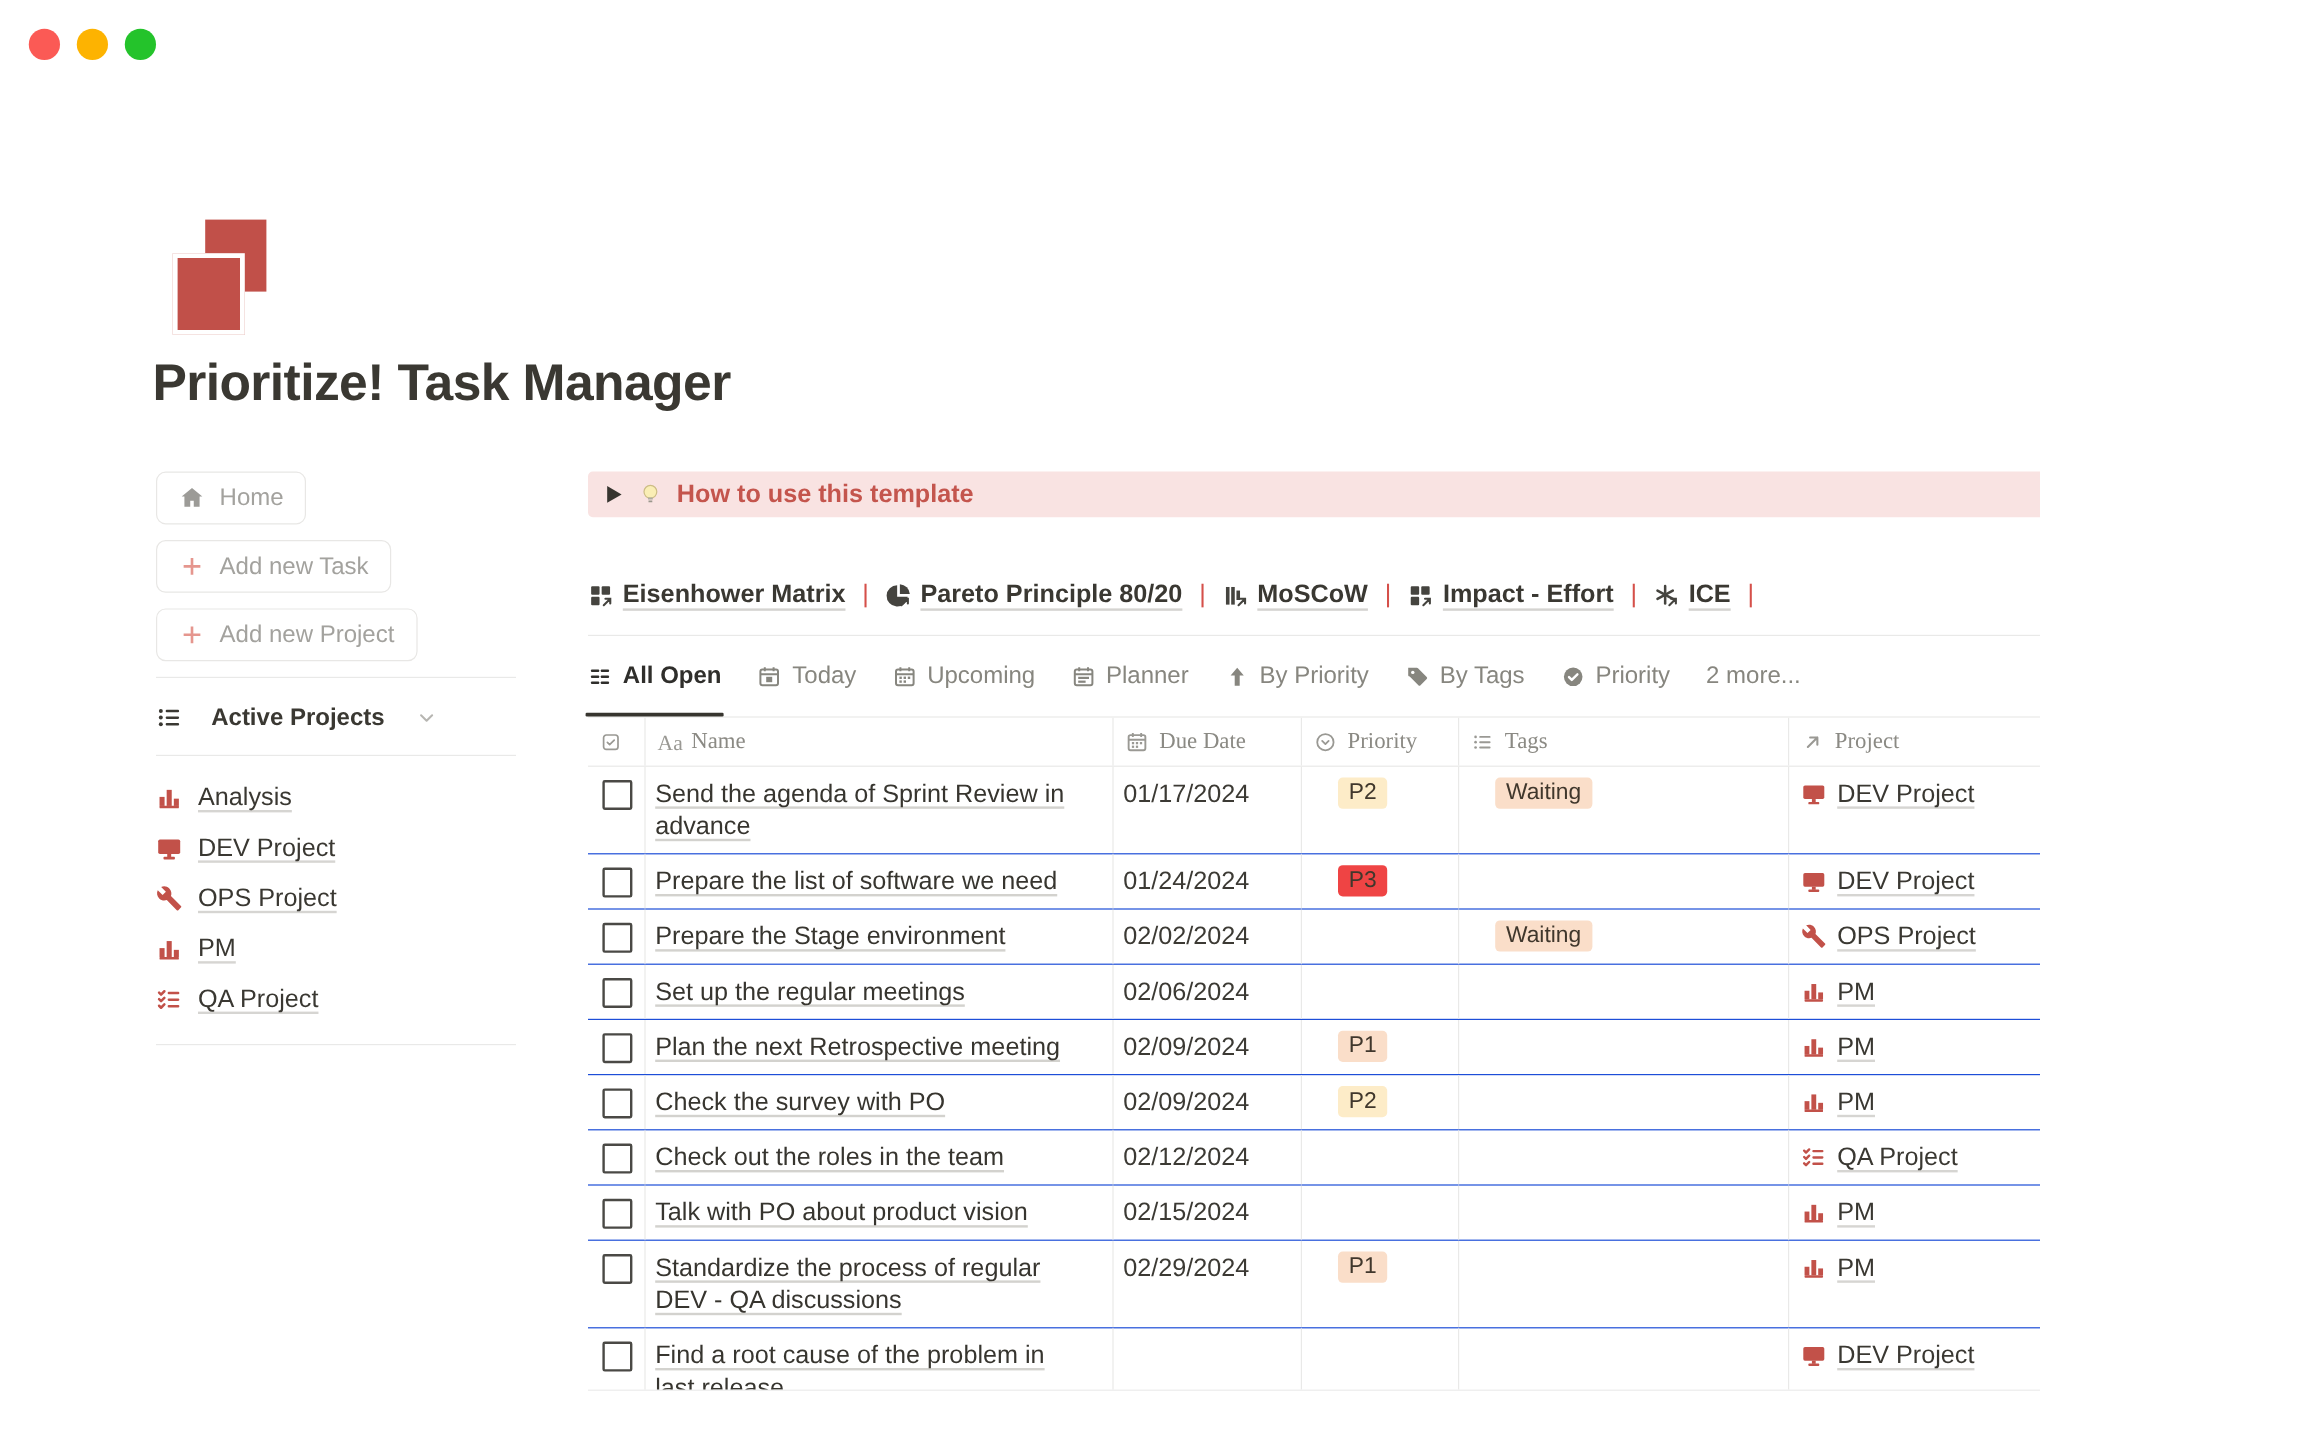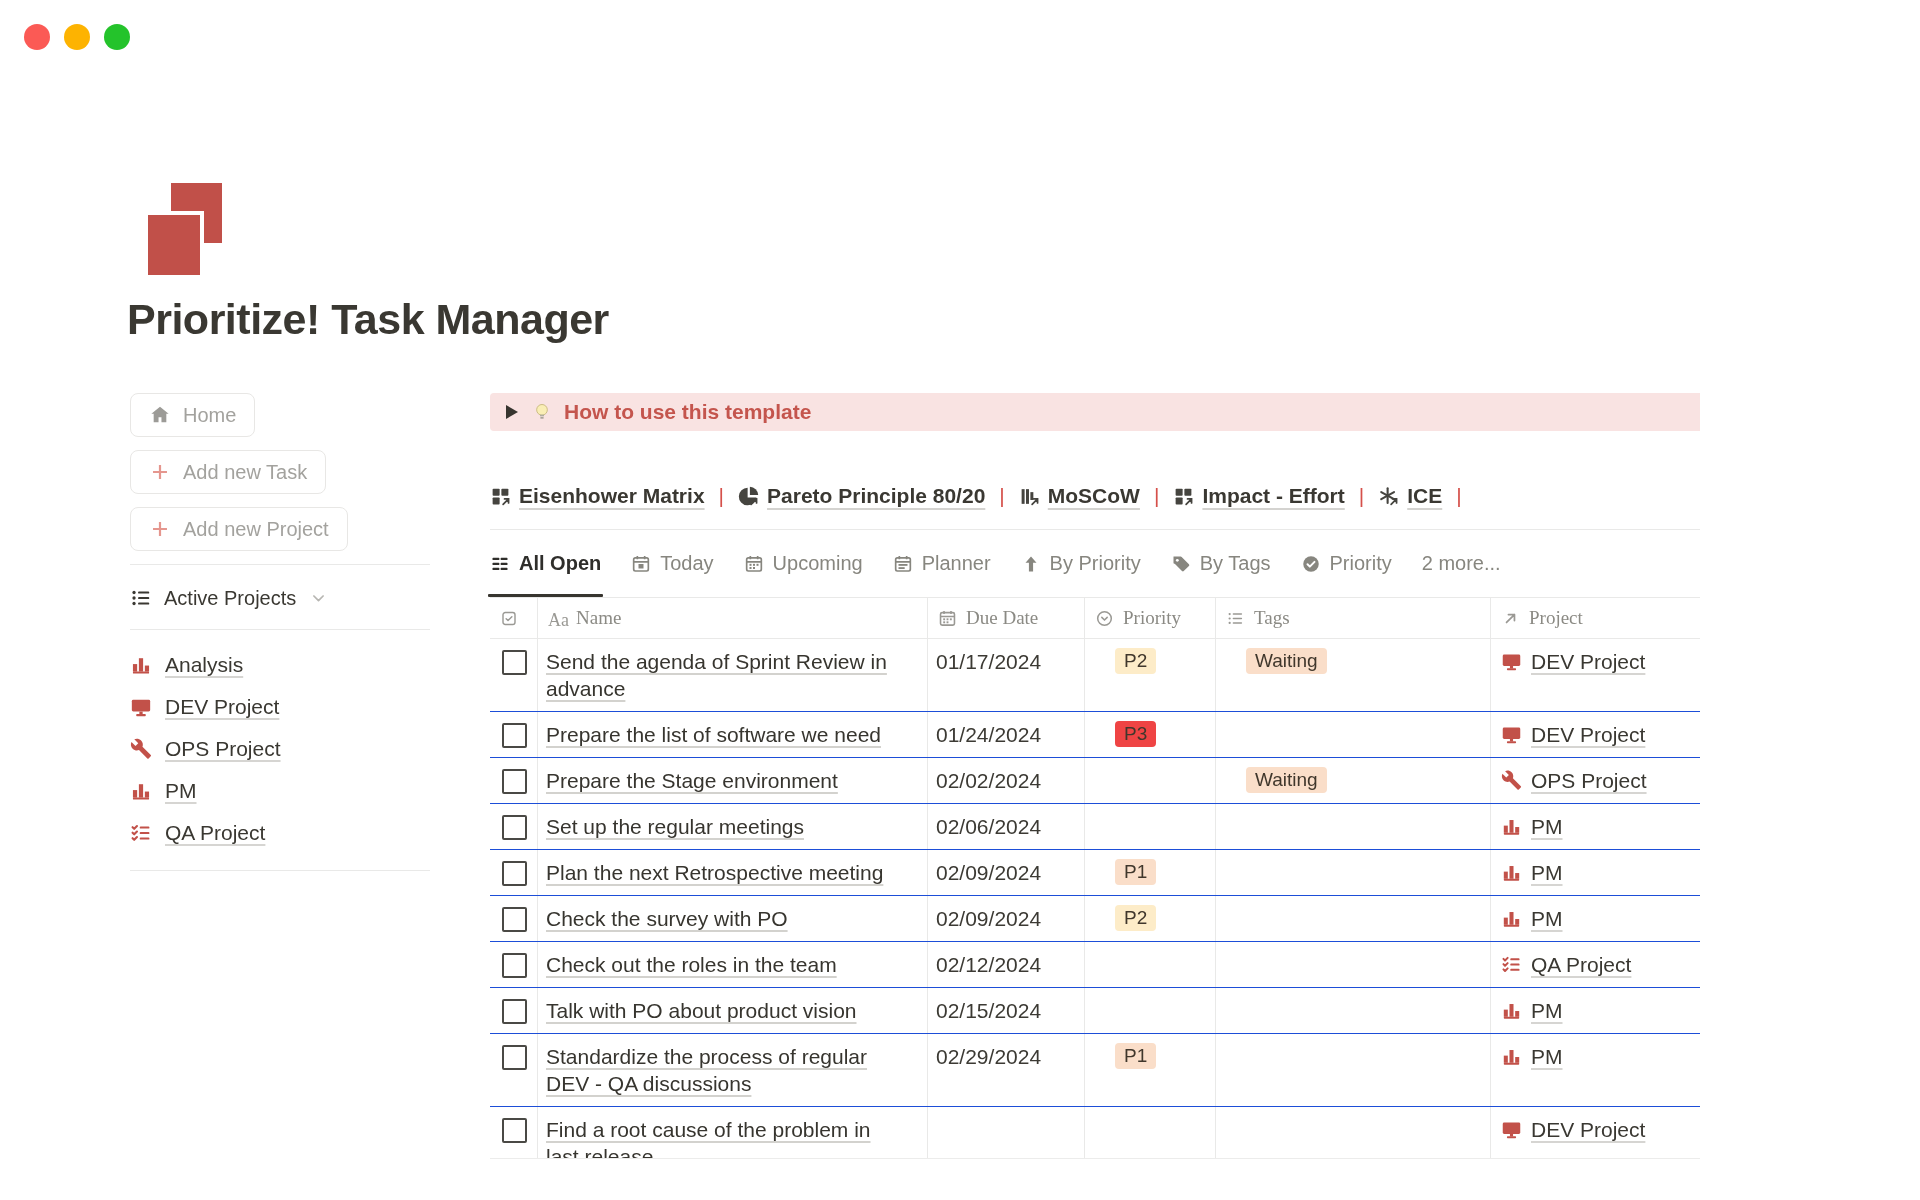--- a/index.html
+++ b/index.html
@@ -19,21 +19,21 @@
 
   
   .sidebar{position:absolute;left:130px;top:393px;width:300px;}
   .side-btn{display:flex;width:max-content;align-items:center;gap:12px;height:42px;padding:0 18px;
             border:1px solid #e8e7e5;border-radius:8px;margin-bottom:13px;font-size:20px;color:#a3a29e;background:#fff;}
   .ic{display:block;width:1em;height:1em;font-size:22px;}
   .ic svg{display:block;width:100%;height:100%;}
   .ic-home{color:#9c9b97;}
   .ic-plus{color:#e5968e;}
   .side-divider{border:none;border-top:1px solid #e9e9e8;margin:8px 0 10px 0;}
-  .active-projects{display:flex;align-items:center;gap:12px;height:46px;font-size:20px;font-weight:400;color:#3a3832;}
+  .active-projects{display:flex;align-items:center;gap:24px;height:46px;font-size:20px;font-weight:700;color:#3a3832;}
   .ic-list-dark{color:#3a3832;font-size:22px;}
   .ic-chev{color:#b7b6b2;font-size:17px;margin-left:2px;}
   .proj-list{padding:4px 0 8px 0;}
   .proj-item{display:flex;align-items:center;gap:13px;height:42px;}
   .proj-ic{color:#c25149;font-size:22px;}
   .proj-label{font-size:21px;font-weight:500;color:#3a3832;
               text-decoration:underline;text-decoration-color:#d6d5d2;text-decoration-thickness:1.5px;text-underline-offset:4px;}
 
   
   .main{position:absolute;left:490px;top:393px;width:1302px;}

